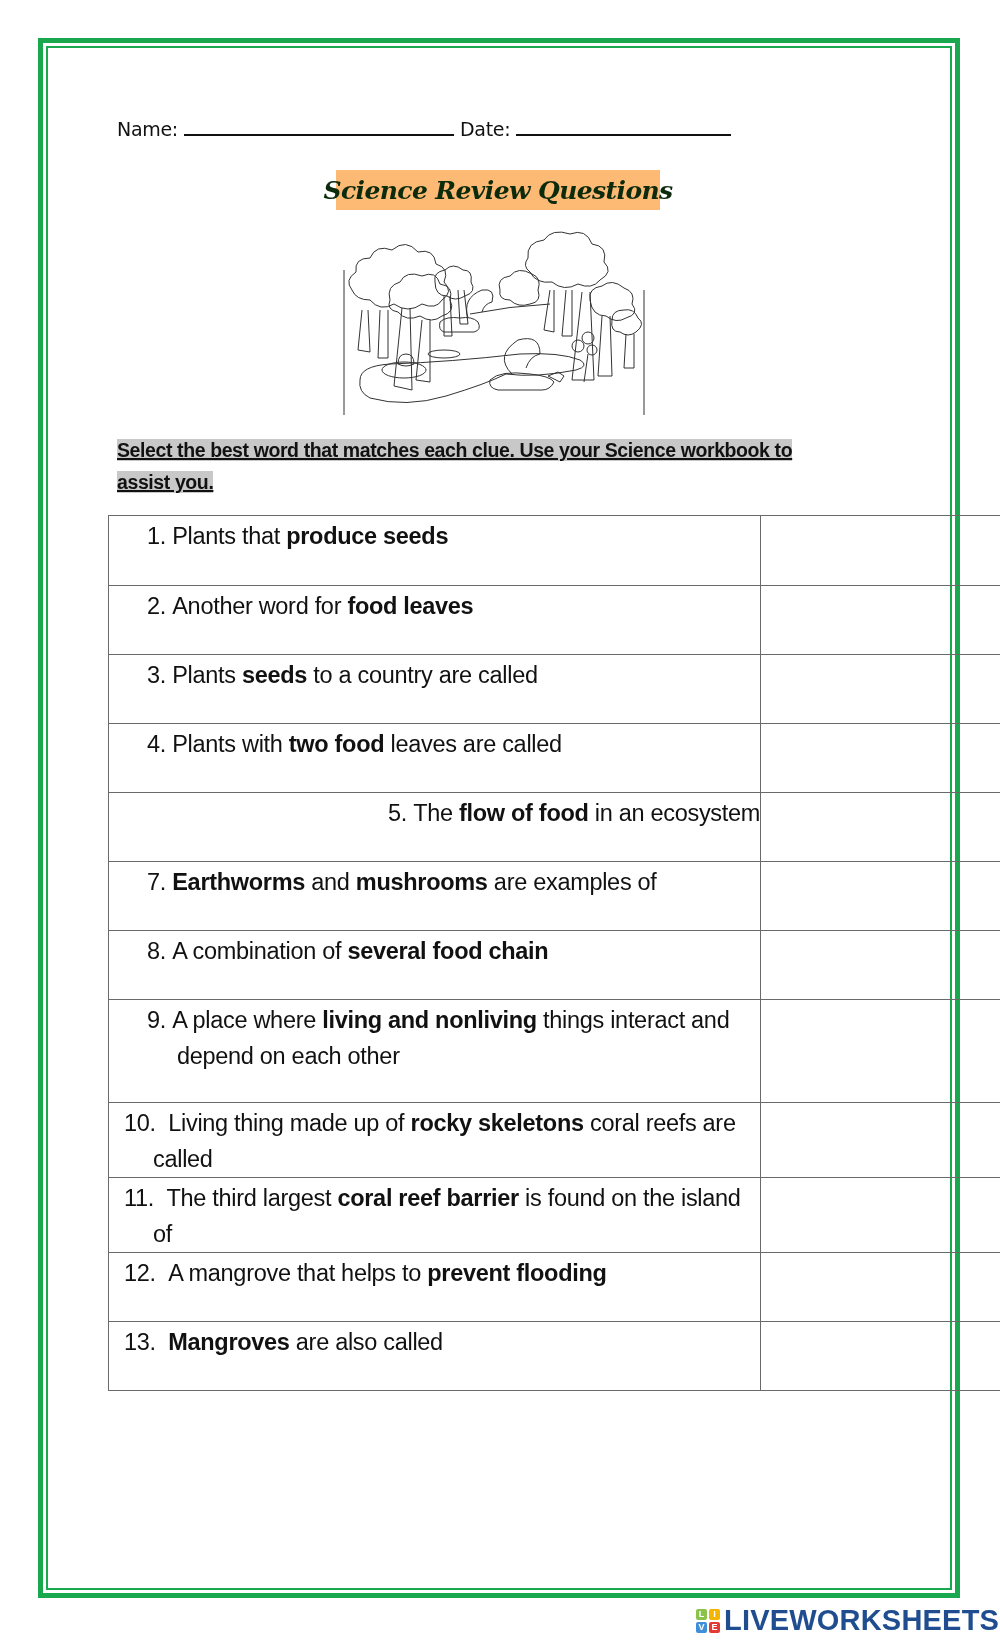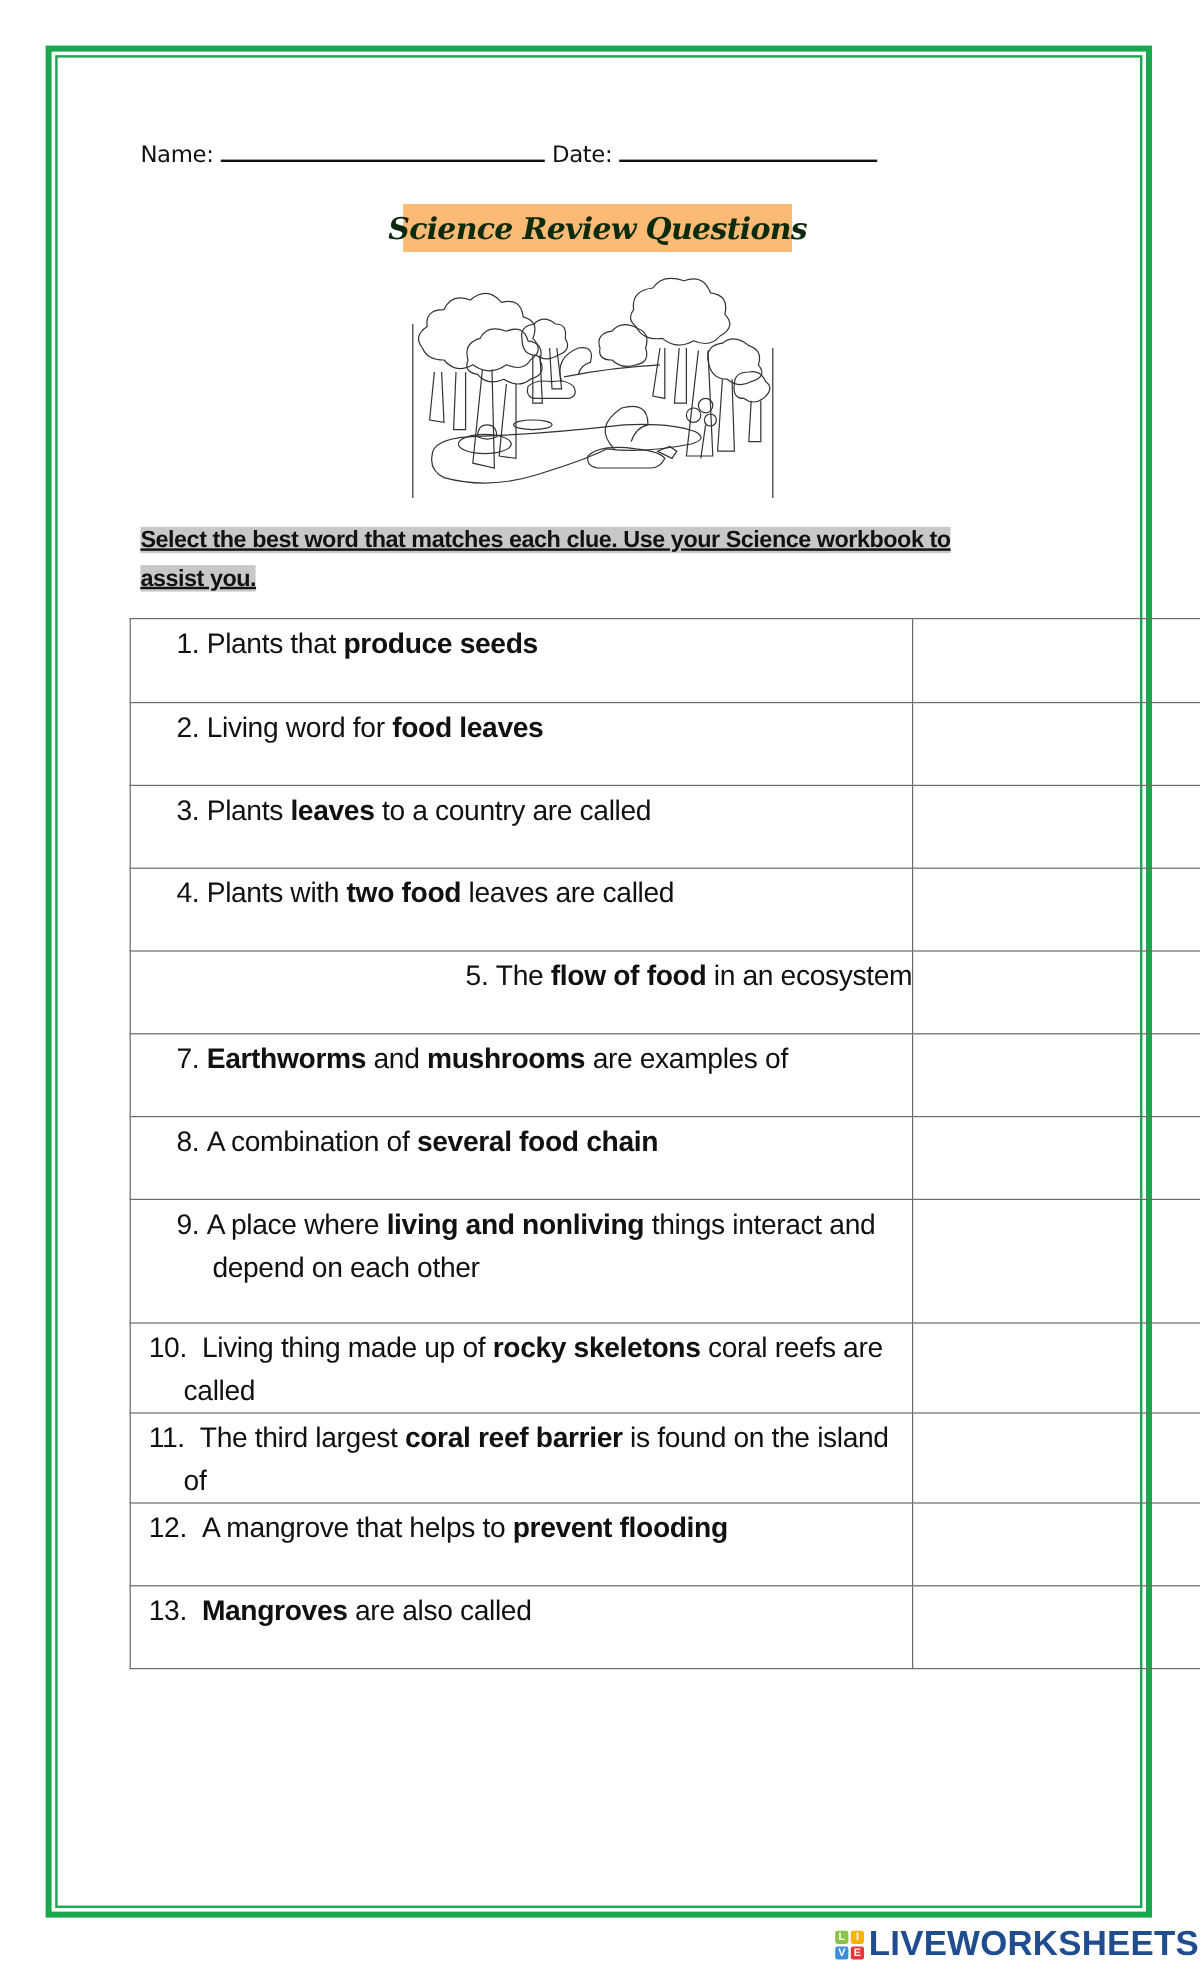--- a/index.html
+++ b/index.html
@@ -116,27 +116,27 @@
 <table class="q-table">
   <tbody id="q-body">
       <tr style="height: 70px;">
         <td class="q">
           <div class="q-inner hang"><span>1.</span>&nbsp;<span>Plants that </span><b>produce seeds</b></div>
         </td>
         <td class="a"></td>
       </tr>
       <tr style="height: 69px;">
         <td class="q">
-          <div class="q-inner hang"><span>2.</span>&nbsp;<span>Living word for </span><b>food leaves</b></div>
-        </td>
-        <td class="a"></td>
-      </tr>
-      <tr style="height: 69px;">
-        <td class="q">
-          <div class="q-inner hang"><span>3.</span>&nbsp;<span>Plants </span><b>leaves</b><span> to a country are called</span></div>
+          <div class="q-inner hang"><span>2.</span>&nbsp;<span>Another word for </span><b>food leaves</b></div>
+        </td>
+        <td class="a"></td>
+      </tr>
+      <tr style="height: 69px;">
+        <td class="q">
+          <div class="q-inner hang"><span>3.</span>&nbsp;<span>Plants </span><b>seeds</b><span> to a country are called</span></div>
         </td>
         <td class="a"></td>
       </tr>
       <tr style="height: 69px;">
         <td class="q">
           <div class="q-inner hang"><span>4.</span>&nbsp;<span>Plants with </span><b>two food</b><span> leaves are called</span></div>
         </td>
         <td class="a"></td>
       </tr>
       <tr style="height: 69px; text-align: right;">

